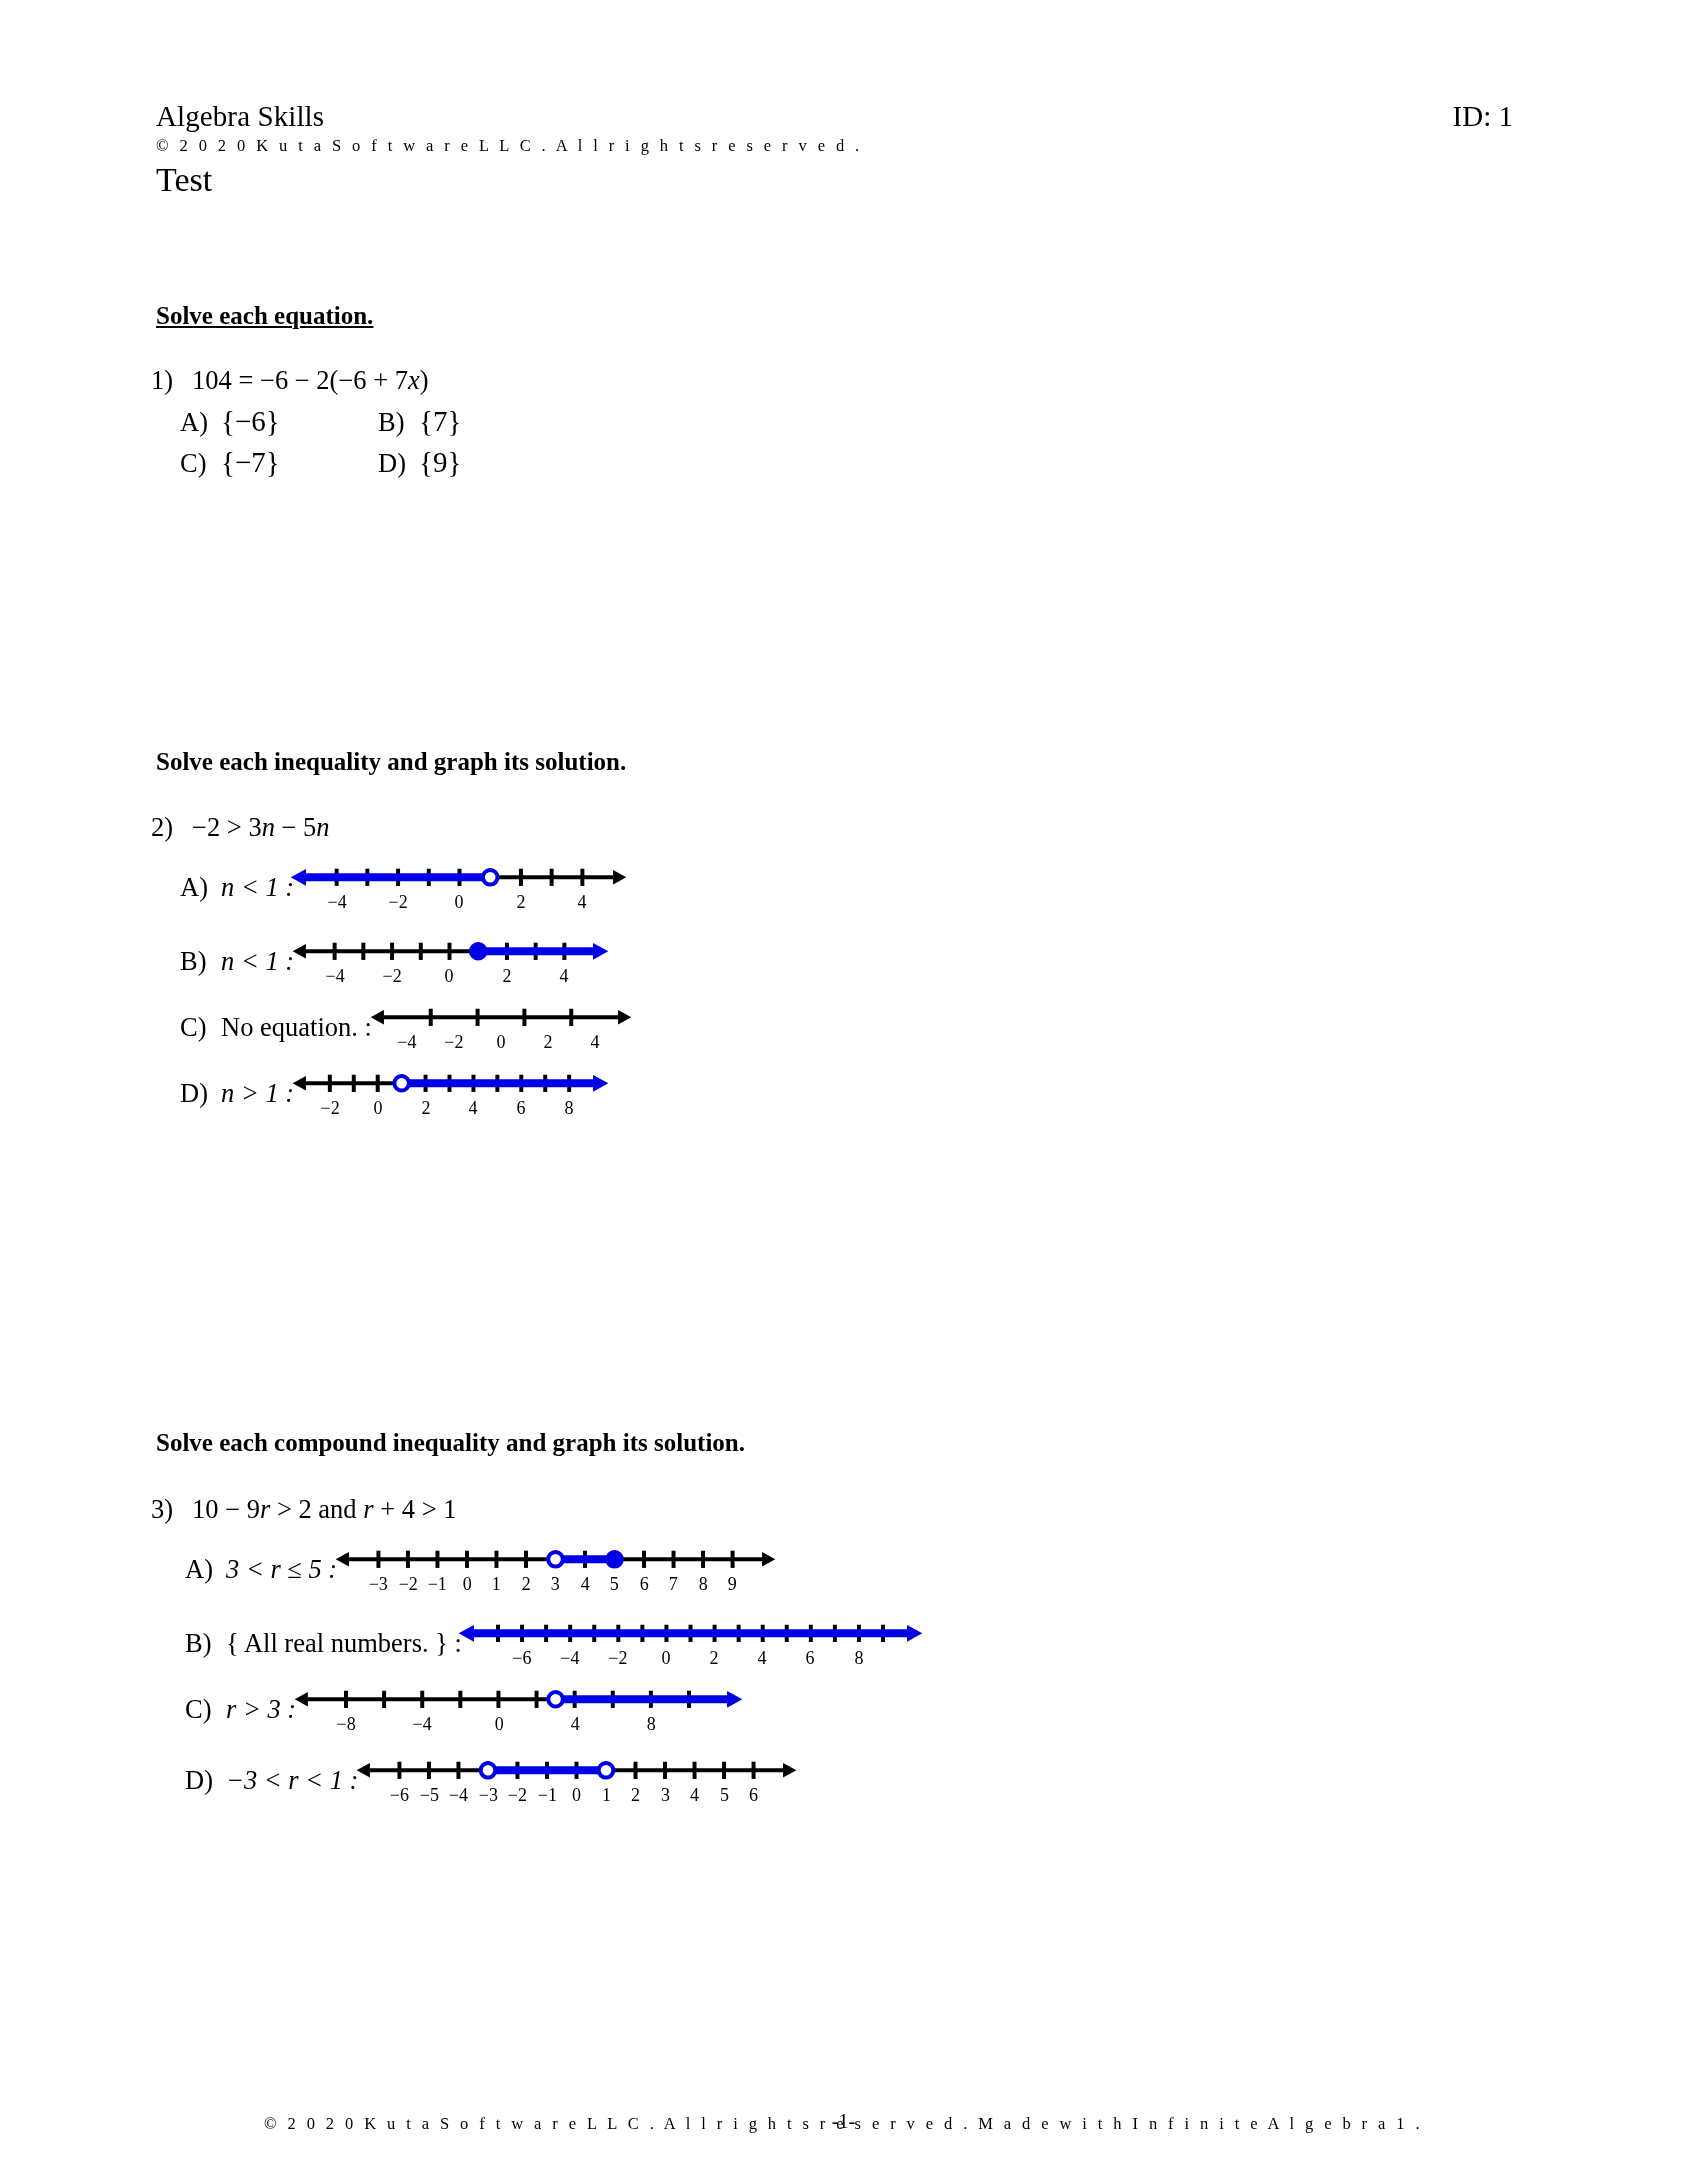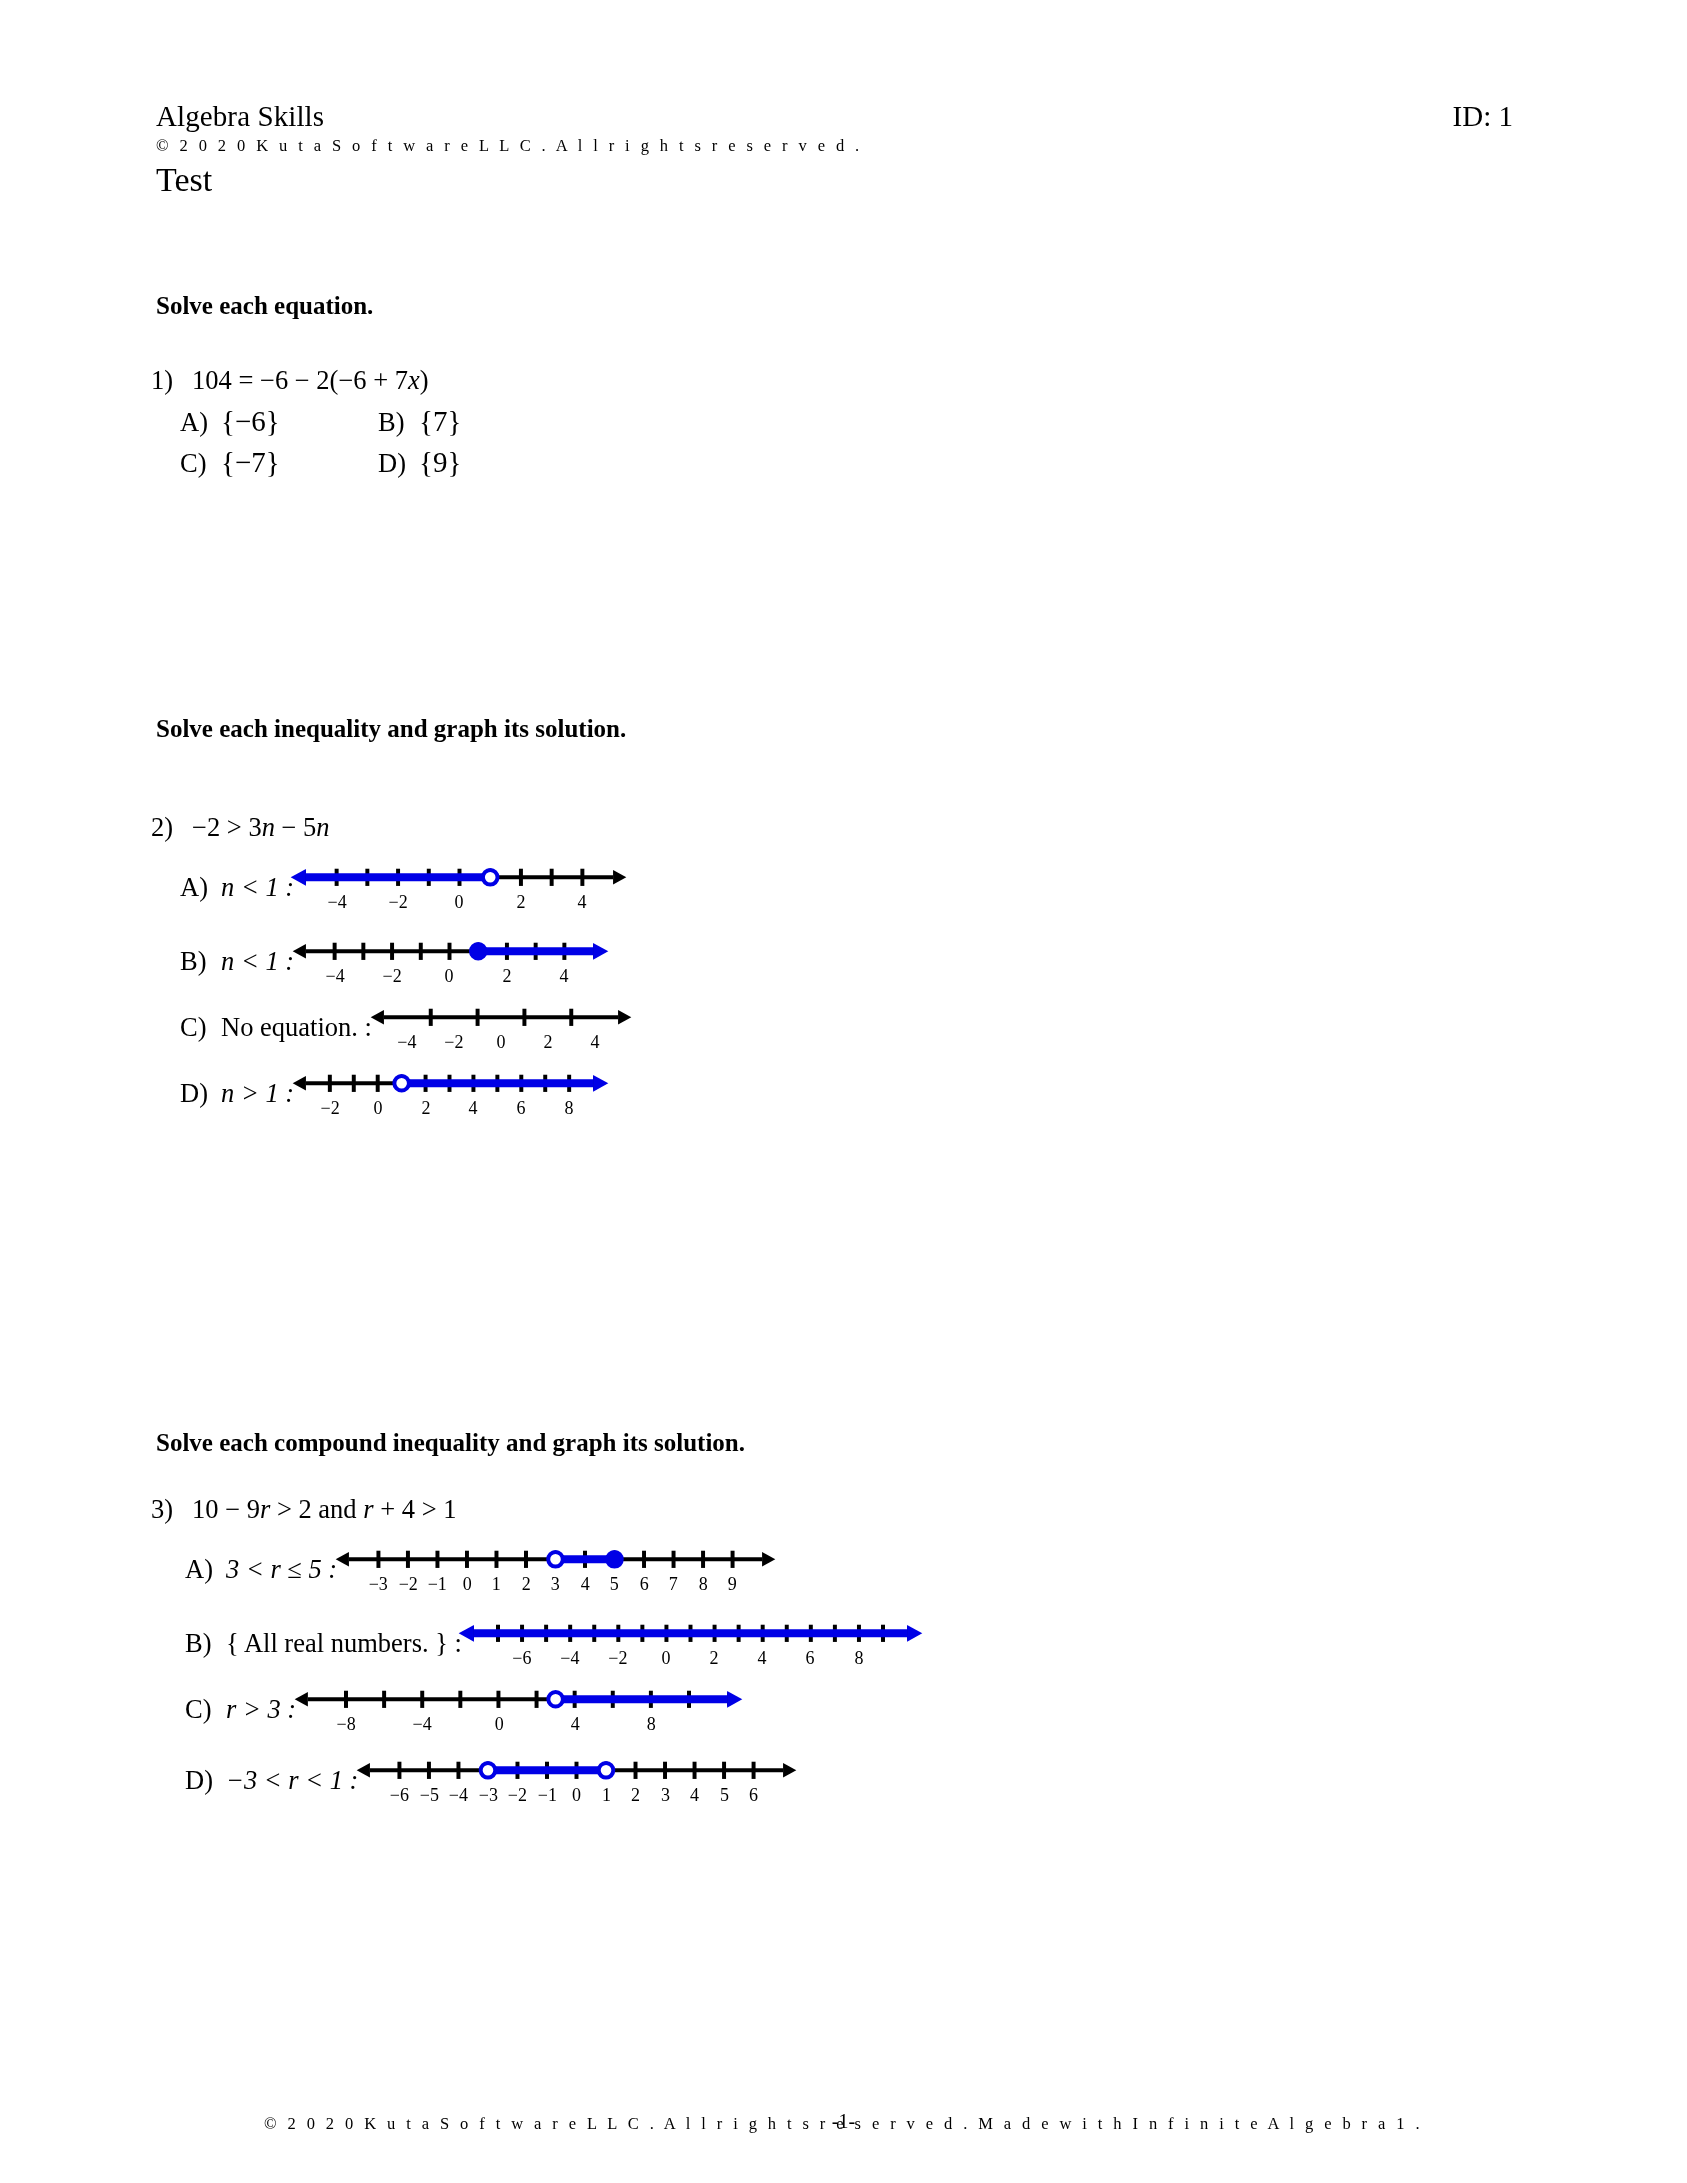--- a/index.html
+++ b/index.html
@@ -164,21 +164,21 @@
 
   <div class="header">
     <div class="header-row">
       <div class="worksheet-title">Algebra Skills</div>
       <div class="doc-id">ID: 1</div>
     </div>
     <div class="copyright-line">©  2 0 2 0  K u t a   S o f t w a r e   L L C .   A l l  r i g h t s   r e s e r v e d .</div>
     <div class="test-title">Test</div>
   </div>
 
-  <div class="section-heading" style="top:292px;">Solve each equation.</div>
+  <div class="section-heading" style="top:302px;text-decoration:underline;">Solve each equation.</div>
 
   <div class="problem" style="top:365px;">
     <div class="problem-stem">
       <span class="stem-num">1)</span>
       <span>
         <span>104 = −6 − 2(−6 + 7</span><span class="mathvar">x</span><span>)</span>
       </span>
     </div>
     <div class="choices-grid">
       <div class="choice-cell">
@@ -193,21 +193,21 @@
         <span class="choice-letter">C)</span>
         <span class="setbrace">{−7}</span>
       </div>
       <div class="choice-cell">
         <span class="choice-letter">D)</span>
         <span class="setbrace">{9}</span>
       </div>
     </div>
   </div>
 
-  <div class="section-heading" style="top:715px;">Solve each inequality and graph its solution.</div>
+  <div class="section-heading" style="top:748px;">Solve each inequality and graph its solution.</div>
 
   <div class="problem" style="top:812px;">
     <div class="problem-stem">
       <span class="stem-num">2)</span>
       <span>
         <span>−2 &gt; 3</span><span class="mathvar">n</span><span> − 5</span><span class="mathvar">n</span>
       </span>
     </div>
   </div>
 

